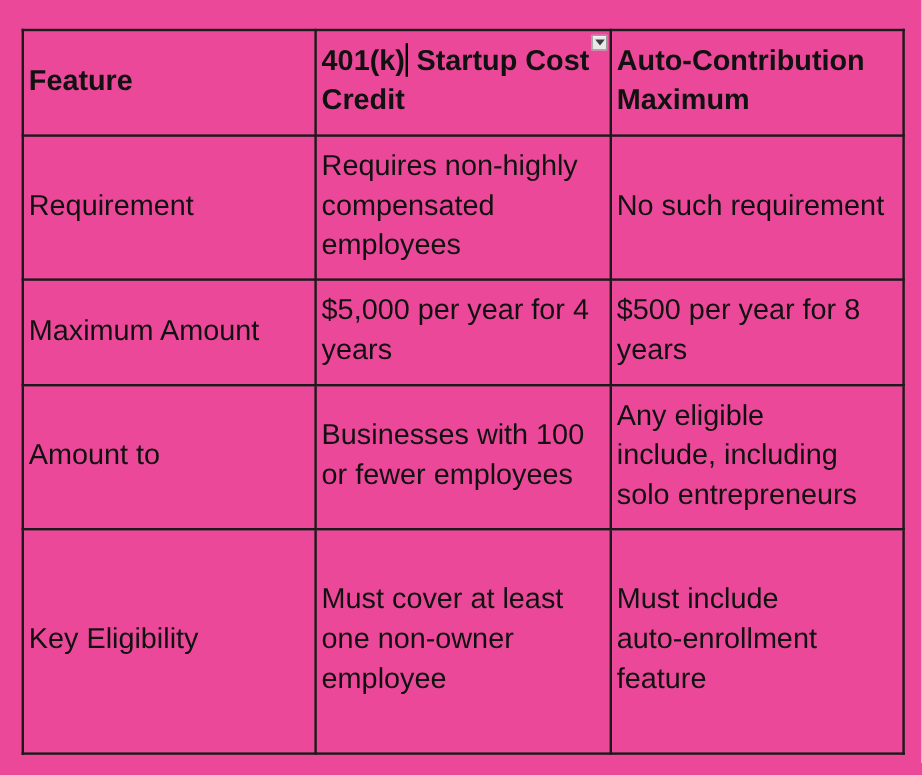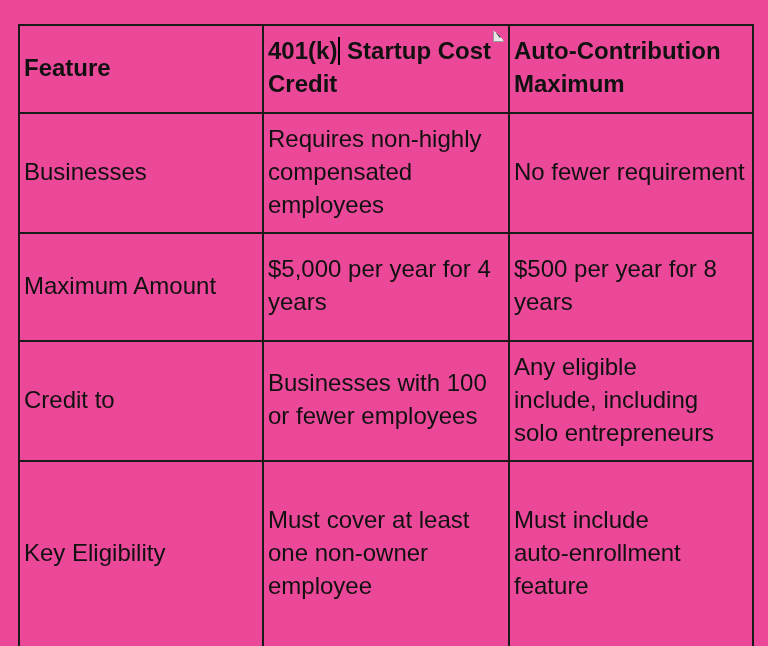--- a/index.html
+++ b/index.html
@@ -24,29 +24,29 @@
     border: 2px solid #1a1a1a;
     vertical-align: middle;
     padding: 2px 4px 6px 4px;
     font-size: 24px;
     line-height: 33px;
     color: #111111;
     overflow: hidden;
   }
   table.cmp tr:nth-child(1) { height: 88px; }
   table.cmp tr:nth-child(2) { height: 120px; }
-  table.cmp tr:nth-child(3) { height: 108px; padding-left: 36px; }
+  table.cmp tr:nth-child(3) { height: 88px; padding-left: 36px; }
   table.cmp tr:nth-child(4) { height: 120px; }
   table.cmp tr:nth-child(5) { height: 187px; }
 
   table.cmp tr:nth-child(1) td { font-weight: bold; }
 
   .cell-text { white-space: pre-line; }
 
-  td.rel { position: relative; border-radius: 29px; }
+  td.rel { position: relative; }
 
   .caret {
     display: inline-block;
     width: 2px; height: 28px;
     background: #000000;
     vertical-align: middle;
     margin-left: 1px;
     position: relative; top: -2px;
   }
 
@@ -81,35 +81,35 @@
       <tr>
         <td><span class="cell-text">Feature</span></td>
         <td class="rel"><span class="cell-text">401(k)</span><span class="caret"></span><span class="cell-text"> Startup Cost
 Credit</span><span class="dropdown-btn">
               <span class="tri"></span>
             </span></td>
         <td><span class="cell-text">Auto-Contribution
 Maximum</span></td>
       </tr>
       <tr>
-        <td><span class="cell-text">Businesses</span></td>
+        <td><span class="cell-text">Requirement</span></td>
         <td><span class="cell-text">Requires non-highly
 compensated
 employees</span></td>
-        <td><span class="cell-text">No fewer requirement</span></td>
+        <td><span class="cell-text">No such requirement</span></td>
       </tr>
       <tr>
         <td><span class="cell-text">Maximum Amount</span></td>
         <td><span class="cell-text">$5,000 per year for 4
 years</span></td>
         <td><span class="cell-text">$500 per year for 8
 years</span></td>
       </tr>
       <tr>
-        <td><span class="cell-text">Credit to</span></td>
+        <td><span class="cell-text">Amount to</span></td>
         <td><span class="cell-text">Businesses with 100
 or fewer employees</span></td>
         <td><span class="cell-text">Any eligible
 include, including
 solo entrepreneurs</span></td>
       </tr>
       <tr>
         <td><span class="cell-text">Key Eligibility</span></td>
         <td><span class="cell-text">Must cover at least
 one non-owner

